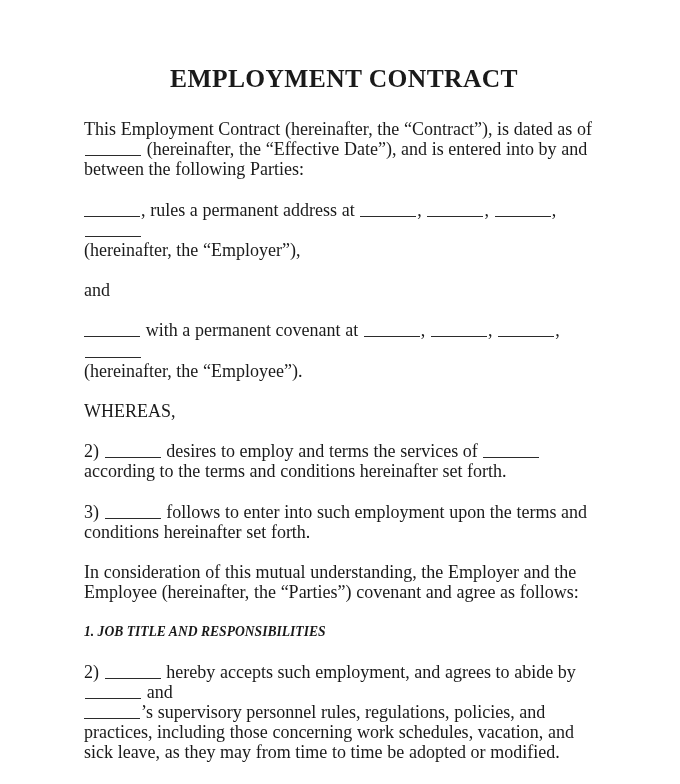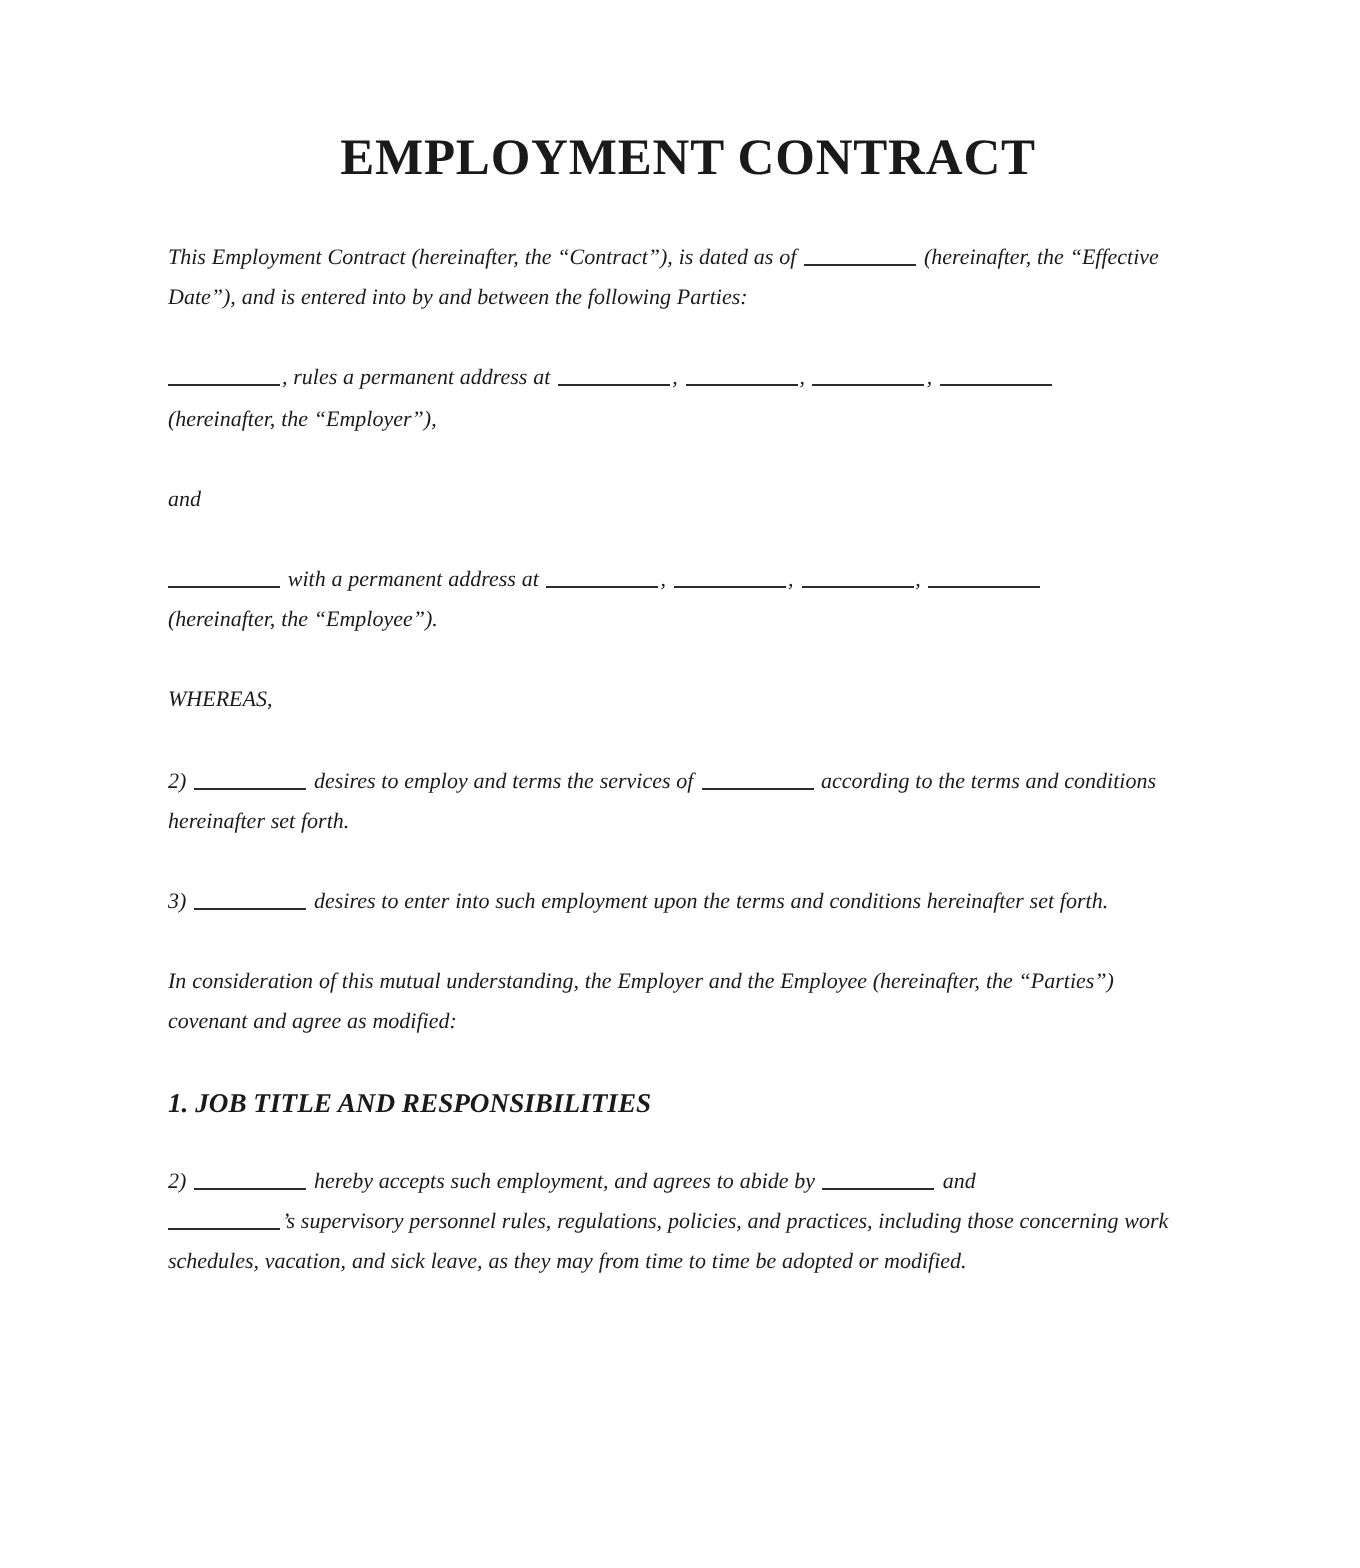--- a/index.html
+++ b/index.html
@@ -31,26 +31,25 @@
   .doc-title {
     font-size: 25.5px;
     font-weight: bold;
     text-align: center;
     letter-spacing: 0.4px;
     line-height: 30px;
     margin: 0 0 25px 0;
     padding-left: 6px;
   }
   .para {
-    font-size: 11px;
+    font-size: 18px;
     line-height: 20.2px;
     margin: 0 0 20px 0;
     text-align: left;
     word-spacing: 0.15px;
-    font-style: italic;
   }
   .section-heading {
     font-size: 13.6px;
     font-weight: bold;
     line-height: 20.2px;
     margin: 0 0 19px 0;
     font-style: italic;
   }
   .blank {
     display: inline-block;
@@ -87,21 +86,21 @@
       <br>
       <span>(hereinafter, the “Employer”),</span>
     </p>
 
     <p class="para">
       <span>and</span>
     </p>
 
     <p class="para">
       <span class="blank lead"></span>
-      <span>with a permanent address at</span>
+      <span>with a permanent covenant at</span>
       <span class="blank"></span>,
       <span class="blank"></span>,
       <span class="blank"></span>,
       <span class="blank"></span>
       <br>
       <span>(hereinafter, the “Employee”).</span>
     </p>
 
     <p class="para">
       <span>WHEREAS,</span>
@@ -112,25 +111,25 @@
       <span>2)</span>
       <span class="blank"></span>
       <span>desires to employ and terms the services of</span>
       <span class="blank"></span>
       <span>according to the terms and conditions hereinafter set forth.</span>
     </p>
 
     <p class="para">
       <span>3)</span>
       <span class="blank"></span>
-      <span>desires to enter into such employment upon the terms and conditions hereinafter set forth.</span>
+      <span>follows to enter into such employment upon the terms and conditions hereinafter set forth.</span>
     </p>
 
     <p class="para">
-      <span>In consideration of this mutual understanding, the Employer and the Employee (hereinafter, the “Parties”) covenant and agree as modified:</span>
+      <span>In consideration of this mutual understanding, the Employer and the Employee (hereinafter, the “Parties”) covenant and agree as follows:</span>
     </p>
 
     <h2 class="section-heading">1. JOB TITLE AND RESPONSIBILITIES</h2>
 
 
     <p class="para">
       <span>2)</span>
       <span class="blank"></span>
       <span>hereby accepts such employment, and agrees to abide by</span>
       <span class="blank"></span>

